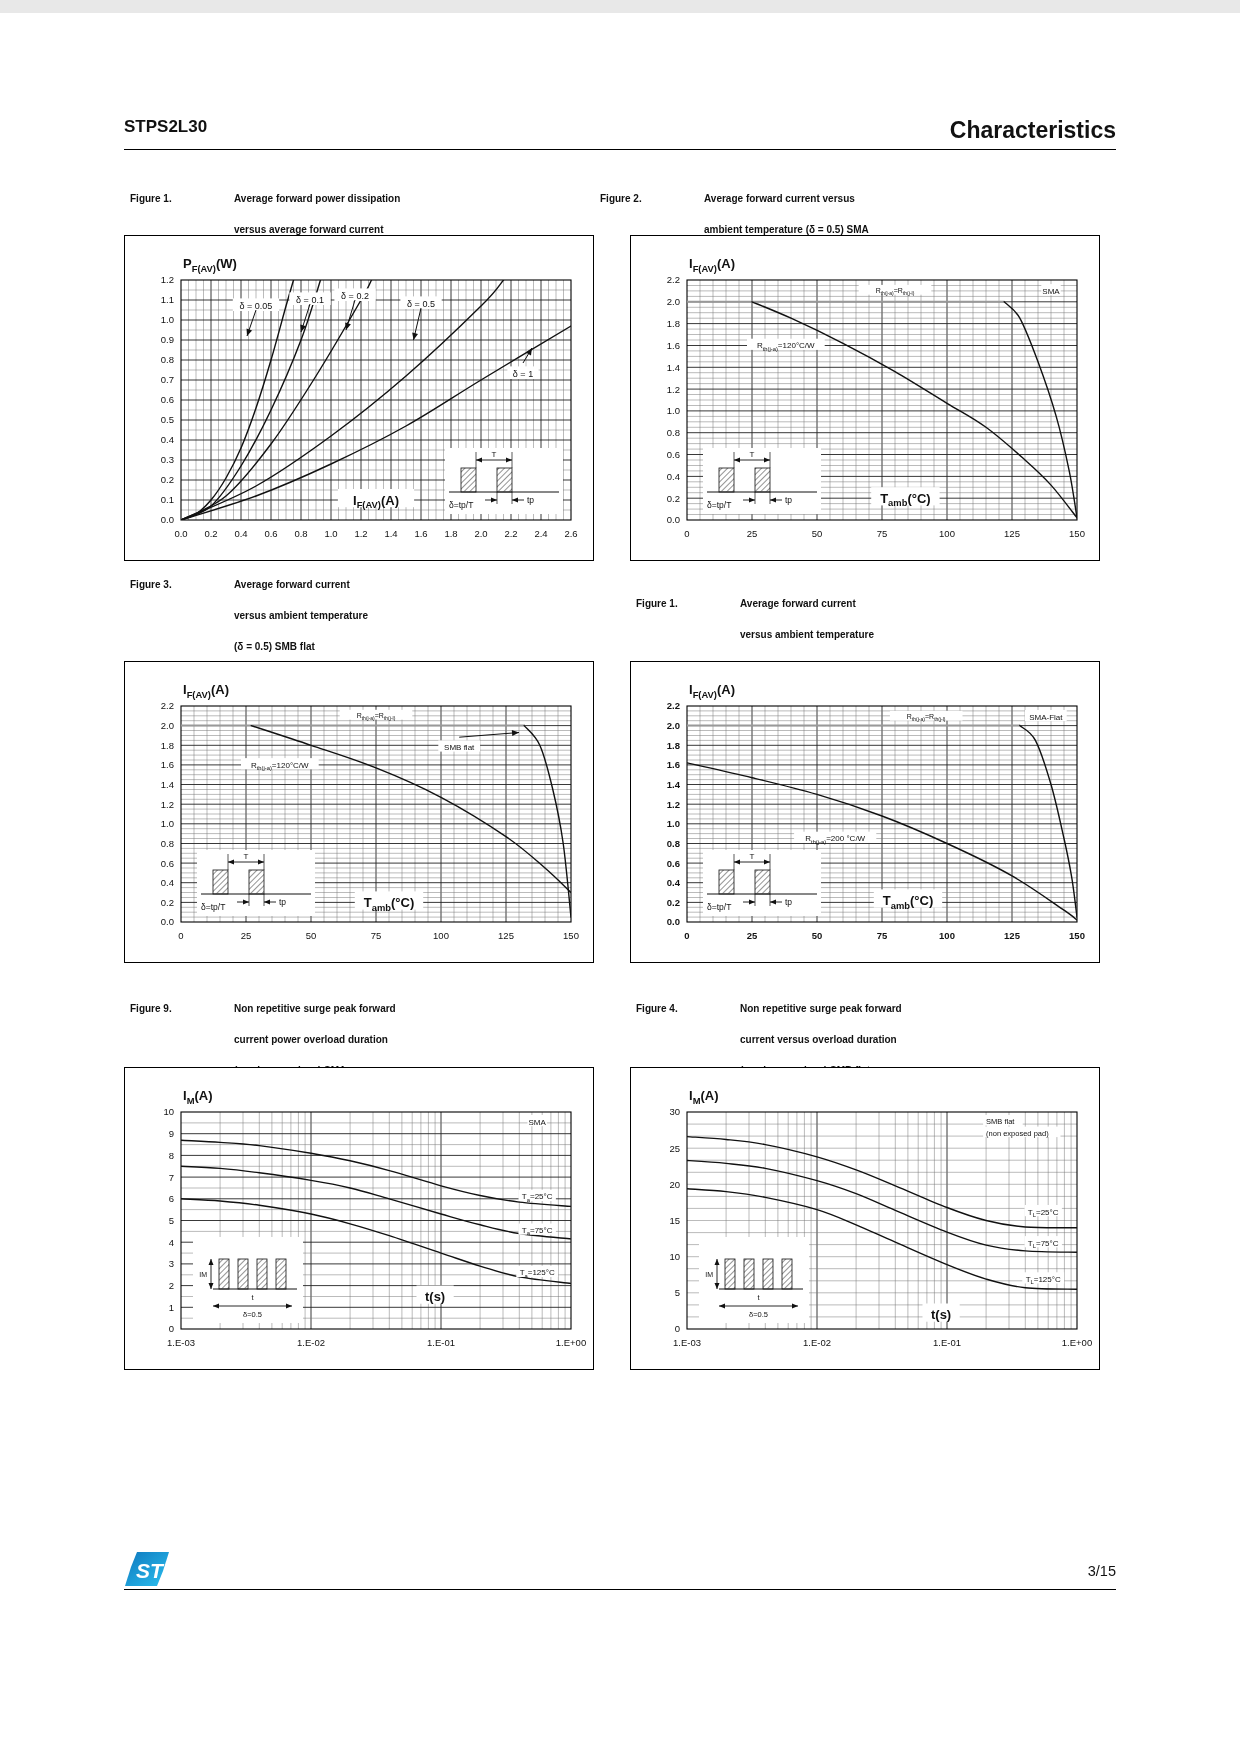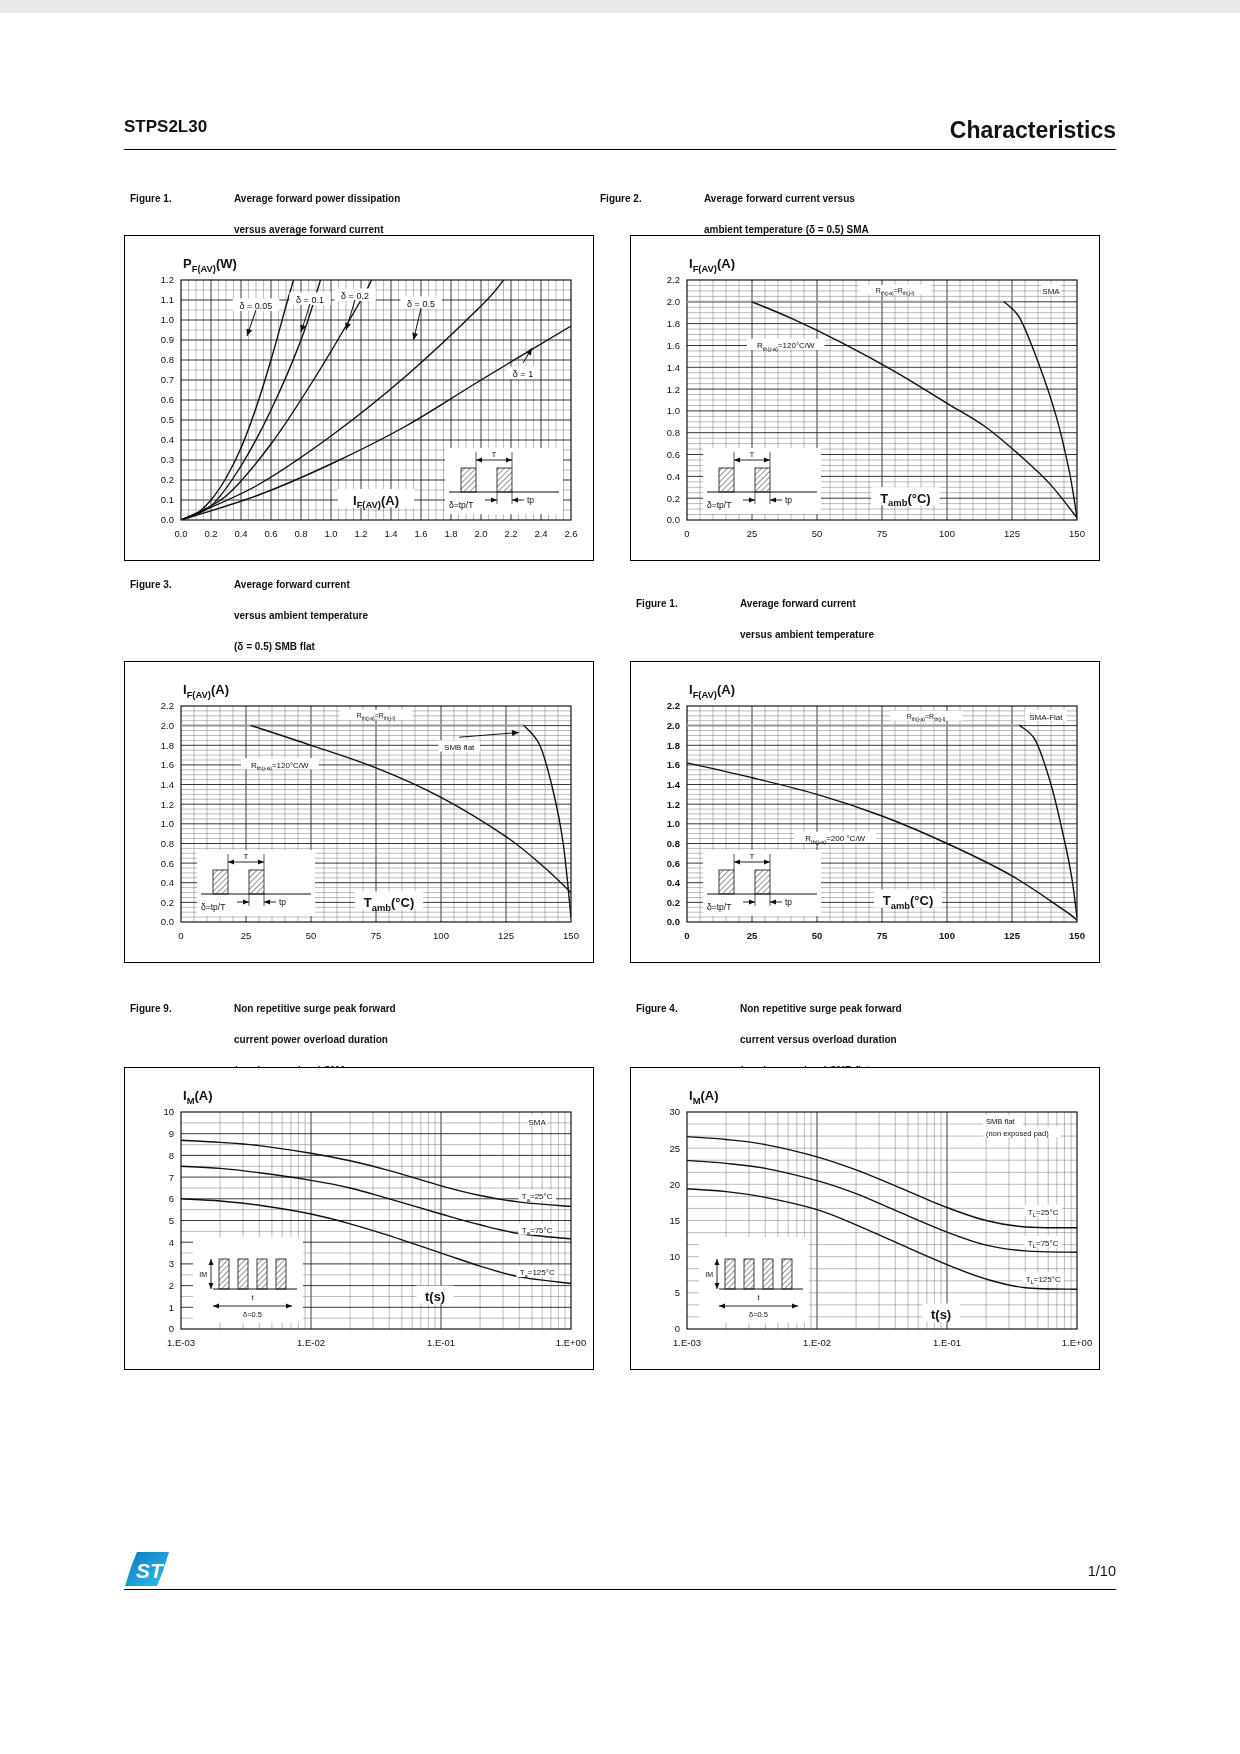--- a/index.html
+++ b/index.html
@@ -830,15 +830,15 @@
   <svg class="ftr-logo" viewBox="0 0 46 37">
     <defs>
       <linearGradient id="stlg" x1="0" y1="0" x2="1" y2="1">
         <stop offset="0" stop-color="#0e78be"></stop>
           <stop offset="1" stop-color="#2cc0ef"></stop>
       </linearGradient>
     </defs>
     <polygon points="13,1 45,1 39,20 33,35 1,35 7,16" fill="url(#stlg)" stroke="none"></polygon>
     <text x="12" y="27" font-size="21" font-style="italic" font-weight="bold" fill="#fff" font-family="Liberation Sans, sans-serif">ST</text>
   </svg>
-  <div class="ftr-page">1/10</div>
+  <div class="ftr-page">3/15</div>
   <hr class="ftr-rule">
 </div>
 
 </body></html>

